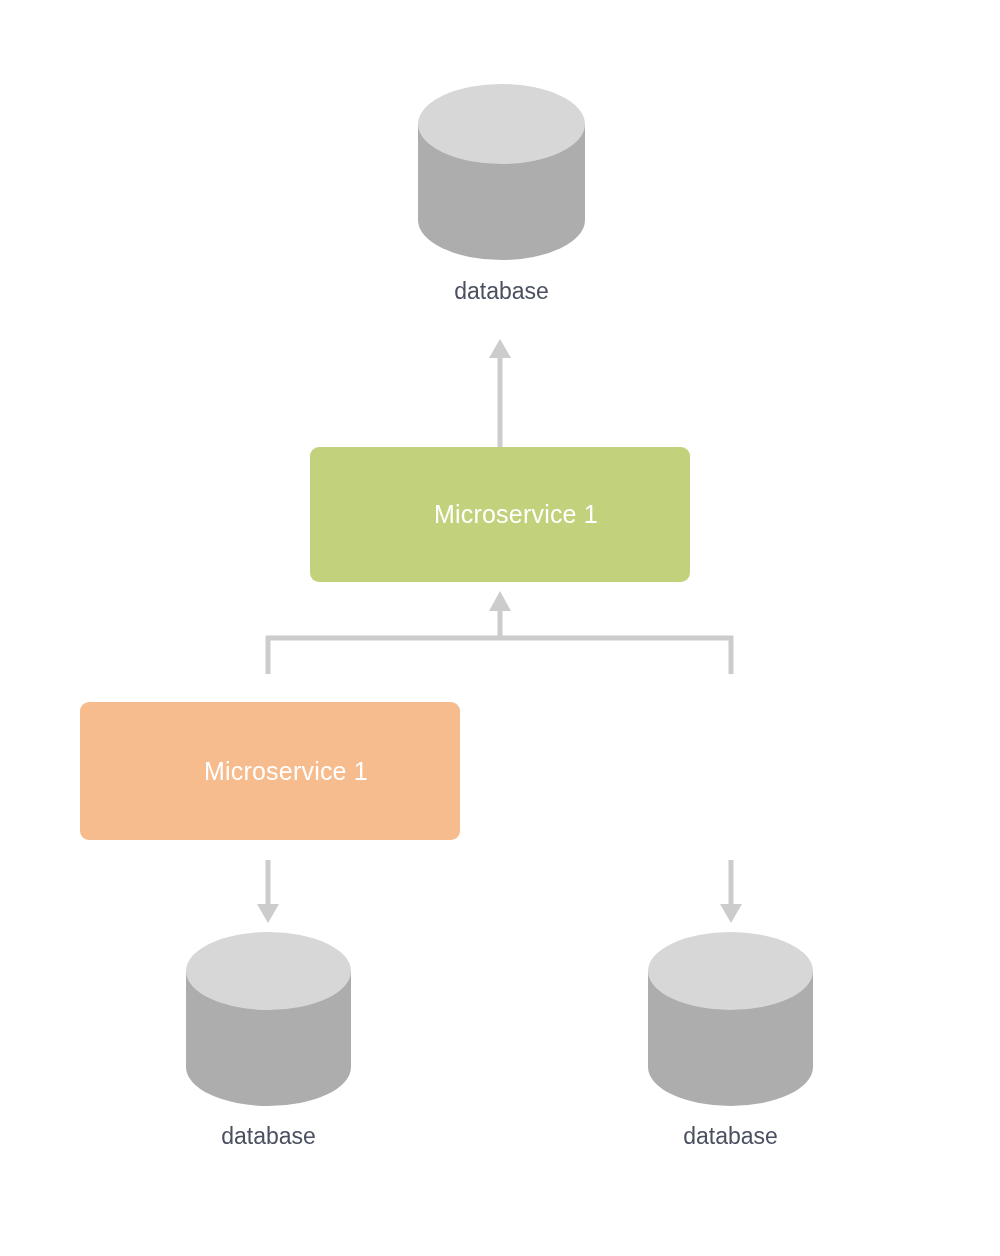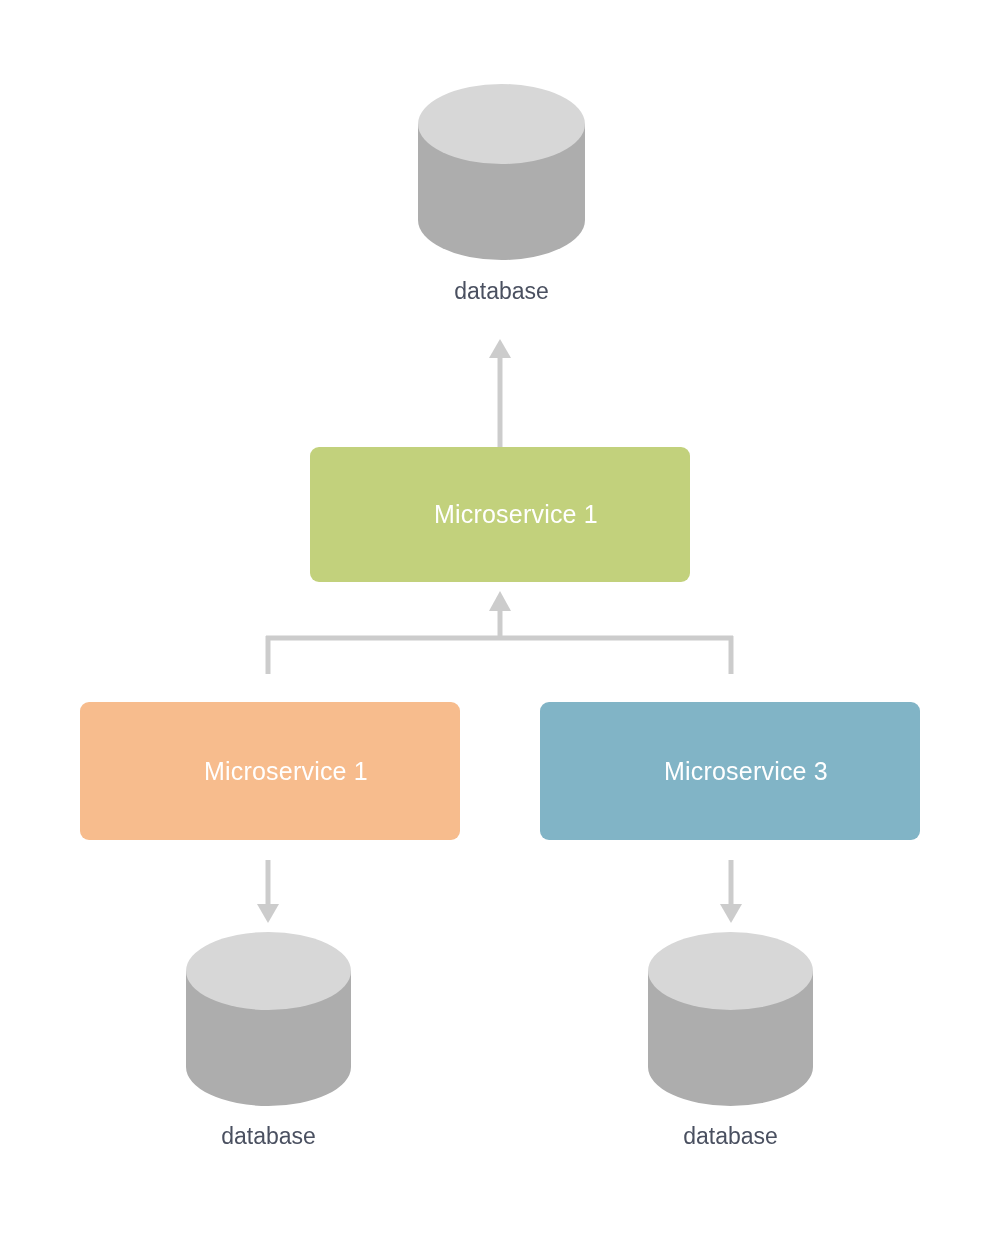--- a/index.html
+++ b/index.html
@@ -116,23 +116,20 @@
   </div>
 
   <div class="service-box" style="left:310px; top:447px; width:380px; height:135px; background:#c2d17c;">
     <span class="service-label">Microservice 1</span>
   </div>
 
   <div class="service-box" style="left:80px; top:702px; width:380px; height:138px; background:#f7bc8d;">
     <span class="service-label">Microservice 1</span>
   </div>
 
-  <div class="service-box" style="left:540px; top:702px; width:380px; height:138px; background:#81b4c6;">
-    <span class="service-label">Microservice 3</span>
-  </div>
 
   <div class="db-node" style="left:186px; top:932px; width:165px;">
     <div class="db-cylinder" style="height:174px;">
       <svg viewBox="0 0 165 174" xmlns="http://www.w3.org/2000/svg" preserveAspectRatio="none">
         <path d="M 0 39 L 0 135 A 82.5 39 0 0 0 165 135 L 165 39 Z" fill="#adadad"></path>
         <ellipse cx="82.5" cy="39" rx="82.5" ry="39" fill="#d7d7d7"></ellipse>
       </svg>
     </div>
     <div class="db-label" style="top:193px;">database</div>
   </div>

